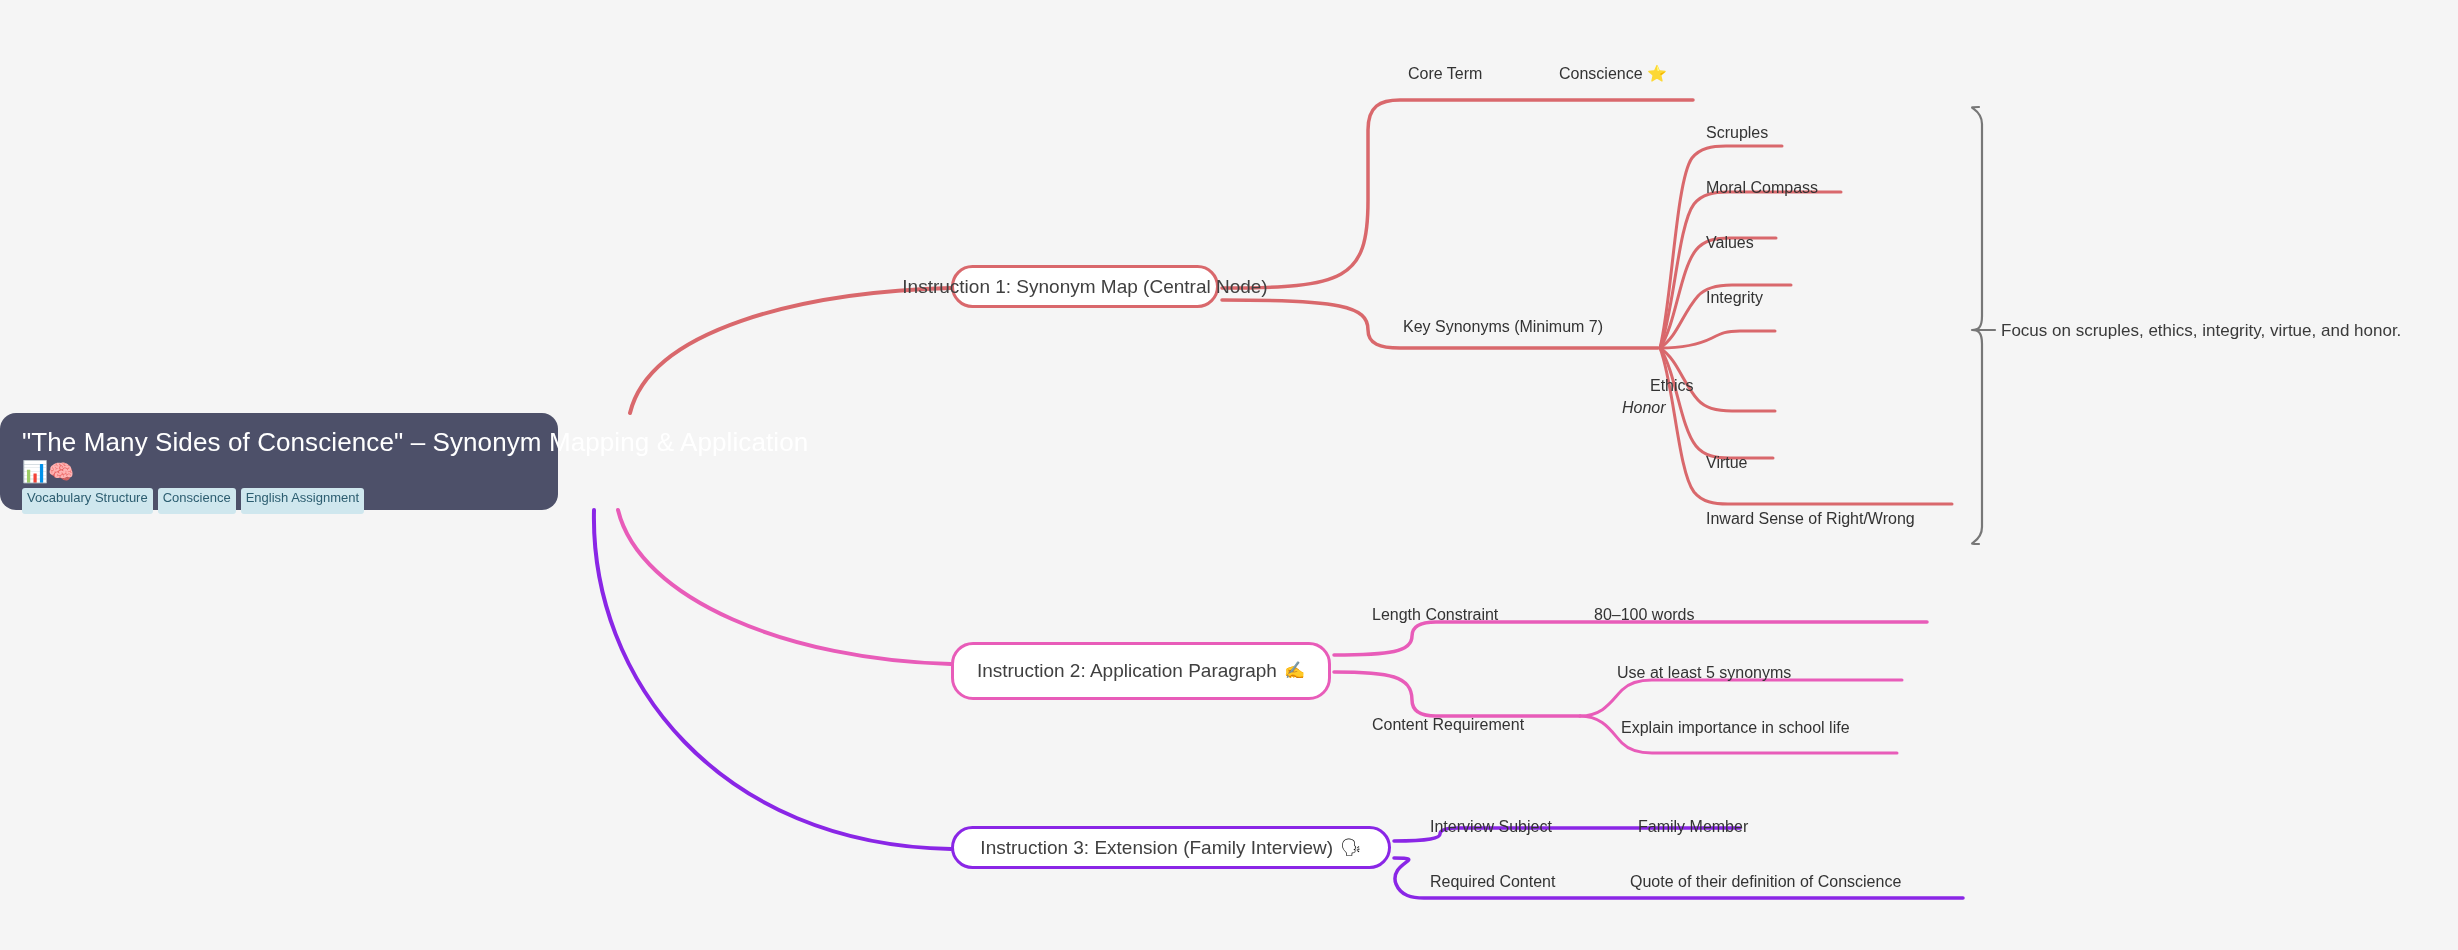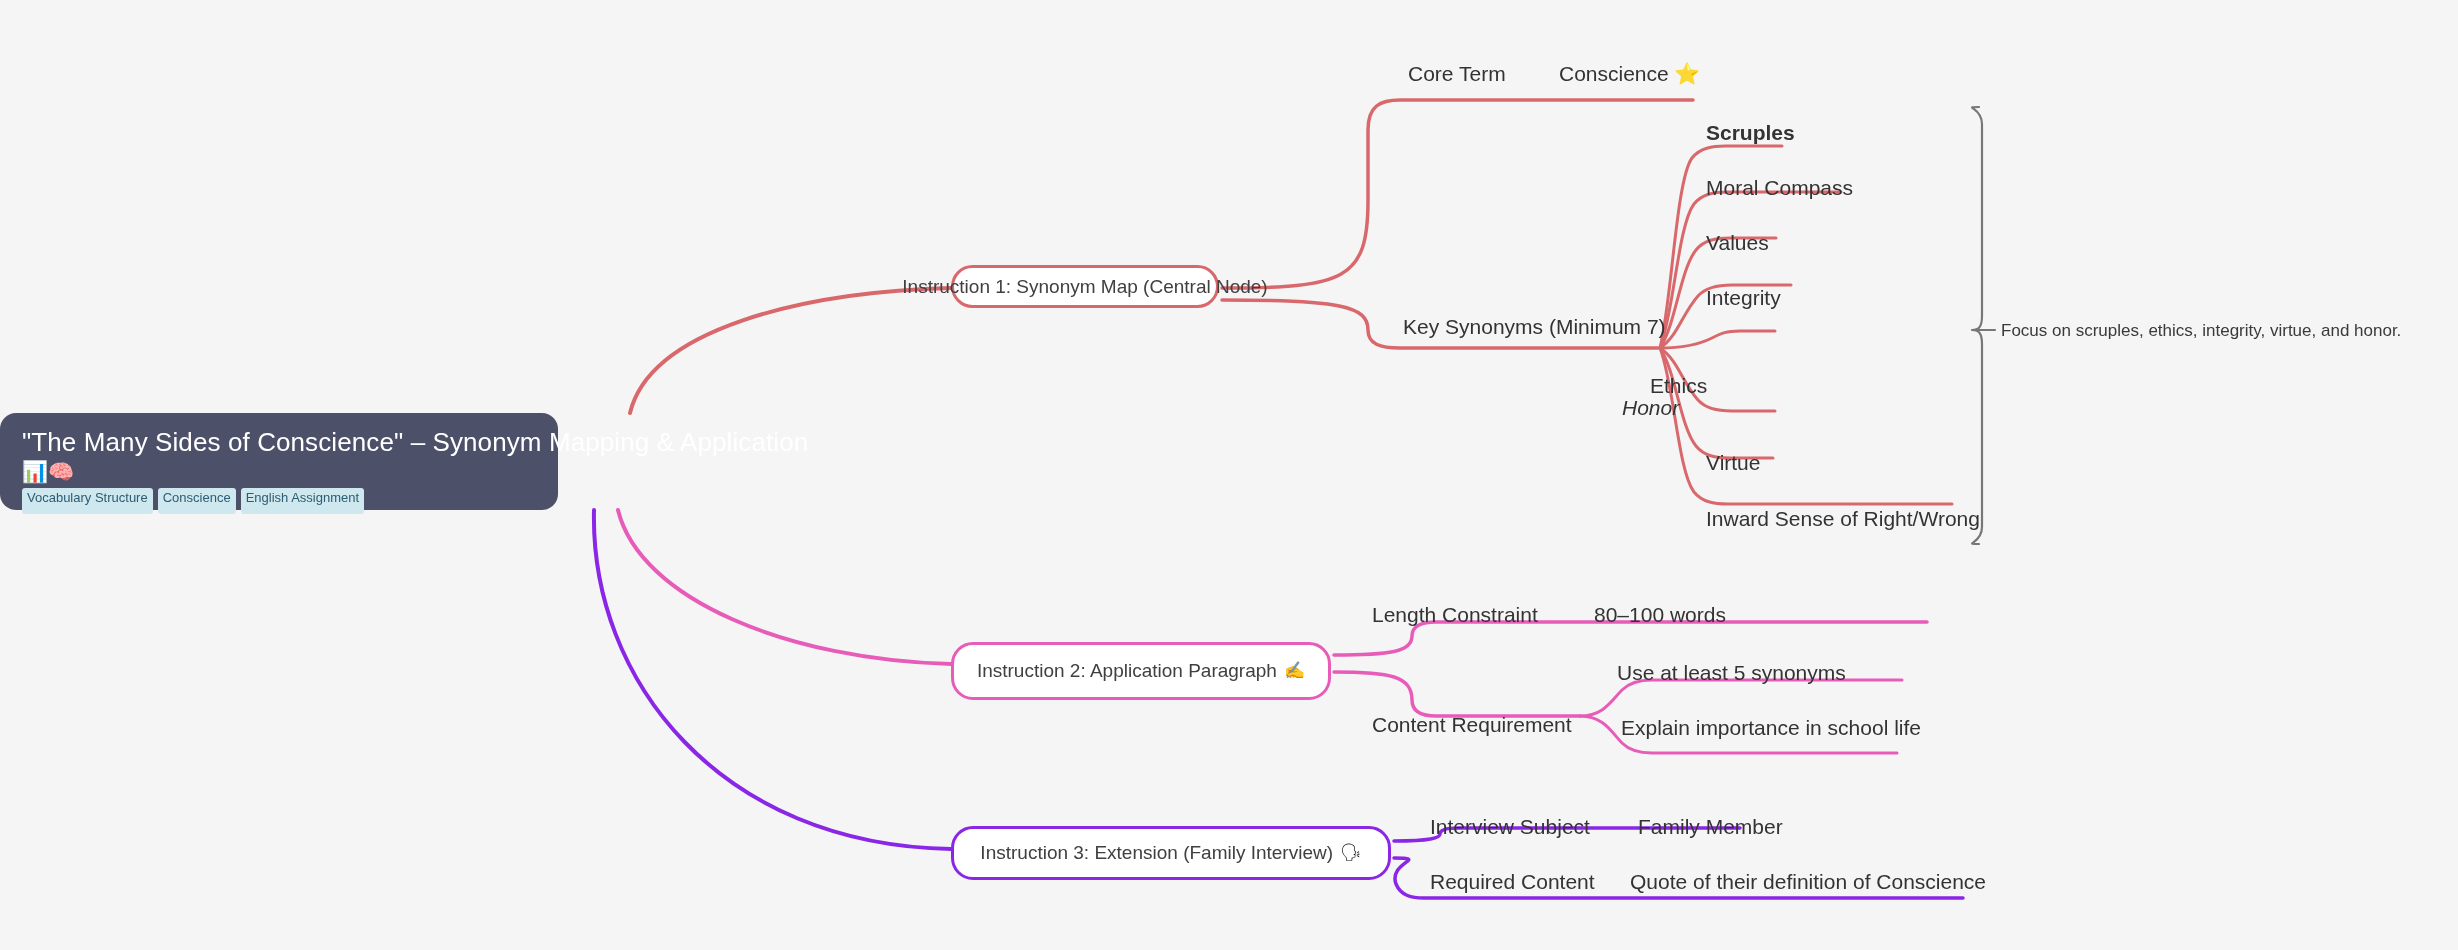--- a/index.html
+++ b/index.html
@@ -87,26 +87,26 @@
     color: #404040;
     line-height: 22px;
   }
   .branch-node .bn-emoji {
     font-size: 17px;
     margin-left: 7px;
     line-height: 20px;
   }
   .bn1 { left: 951px; top: 265px; width: 268px; height: 43px; border: 3px solid #d9686c; }
   .bn2 { left: 951px; top: 642px; width: 380px; height: 58px; border: 3px solid #e85cb9; }
-  .bn3 { left: 951px; top: 826px; width: 440px; height: 54px; border: 3px solid #8a26e6; }
+  .bn3 { left: 951px; top: 826px; width: 440px; height: 43px; border: 3px solid #8a26e6; }
 
   
   .leaf {
     position: absolute;
-    font-size: 21px;
+    font-size: 16px;
     line-height: 22px;
     color: #333333;
     white-space: nowrap;
     z-index: 4;
     text-align: right;
   }
   .annot {
     position: absolute;
     font-size: 17px;
     line-height: 20px;
@@ -178,21 +178,21 @@
   <div class="branch-node bn3">
     <span class="bn-label">Instruction 3: Extension (Family Interview)</span>
     <span class="bn-emoji">🗣</span>
   </div>
 
   <div class="leaf" style="left:1408px; top:63px;">Core Term</div>
   <div class="leaf" style="left:1559px; top:63px;">Conscience ⭐</div>
 
   <div class="leaf" style="left:1403px; top:316px;">Key Synonyms (Minimum 7)</div>
 
-  <div class="leaf" style="left:1706px; top:122px;font-weight:bold;">Scruples</div>
+  <div class="leaf" style="left:1706px; top:122px;">Scruples</div>
   <div class="leaf" style="left:1706px; top:177px;">Moral Compass</div>
   <div class="leaf" style="left:1706px; top:232px;">Values</div>
   <div class="leaf" style="left:1706px; top:287px;">Integrity</div>
   <div class="leaf" style="left:1650px; top:342px;margin-top:33px;">Ethics</div>
   <div class="leaf" style="left:1622px; top:397px;font-style:italic;">Honor</div>
   <div class="leaf" style="left:1706px; top:452px;">Virtue</div>
   <div class="leaf" style="left:1706px; top:508px;">Inward Sense of Right/Wrong</div>
 
   <div class="annot" style="left:2001px; top:321px;">Focus on scruples, ethics, integrity, virtue, and honor.</div>
 

